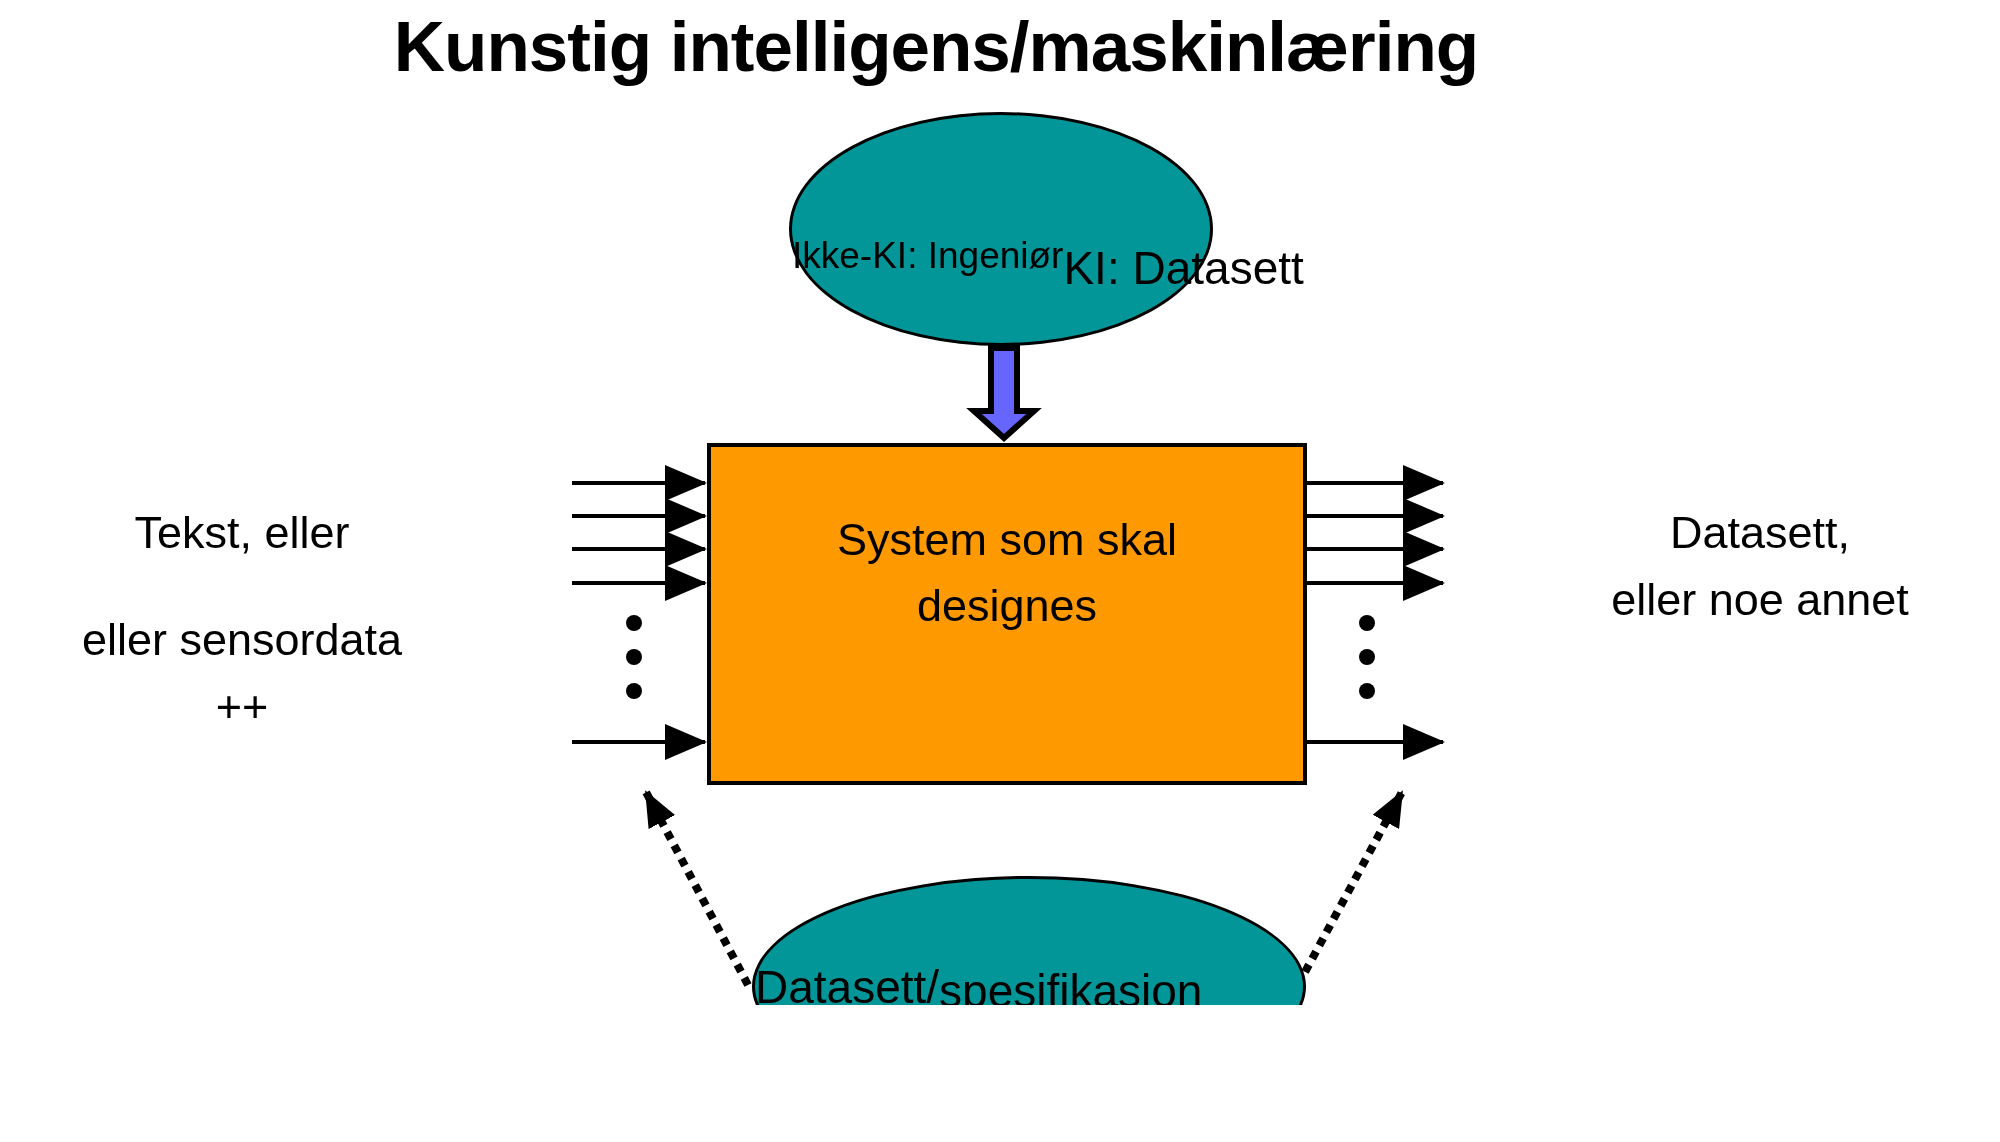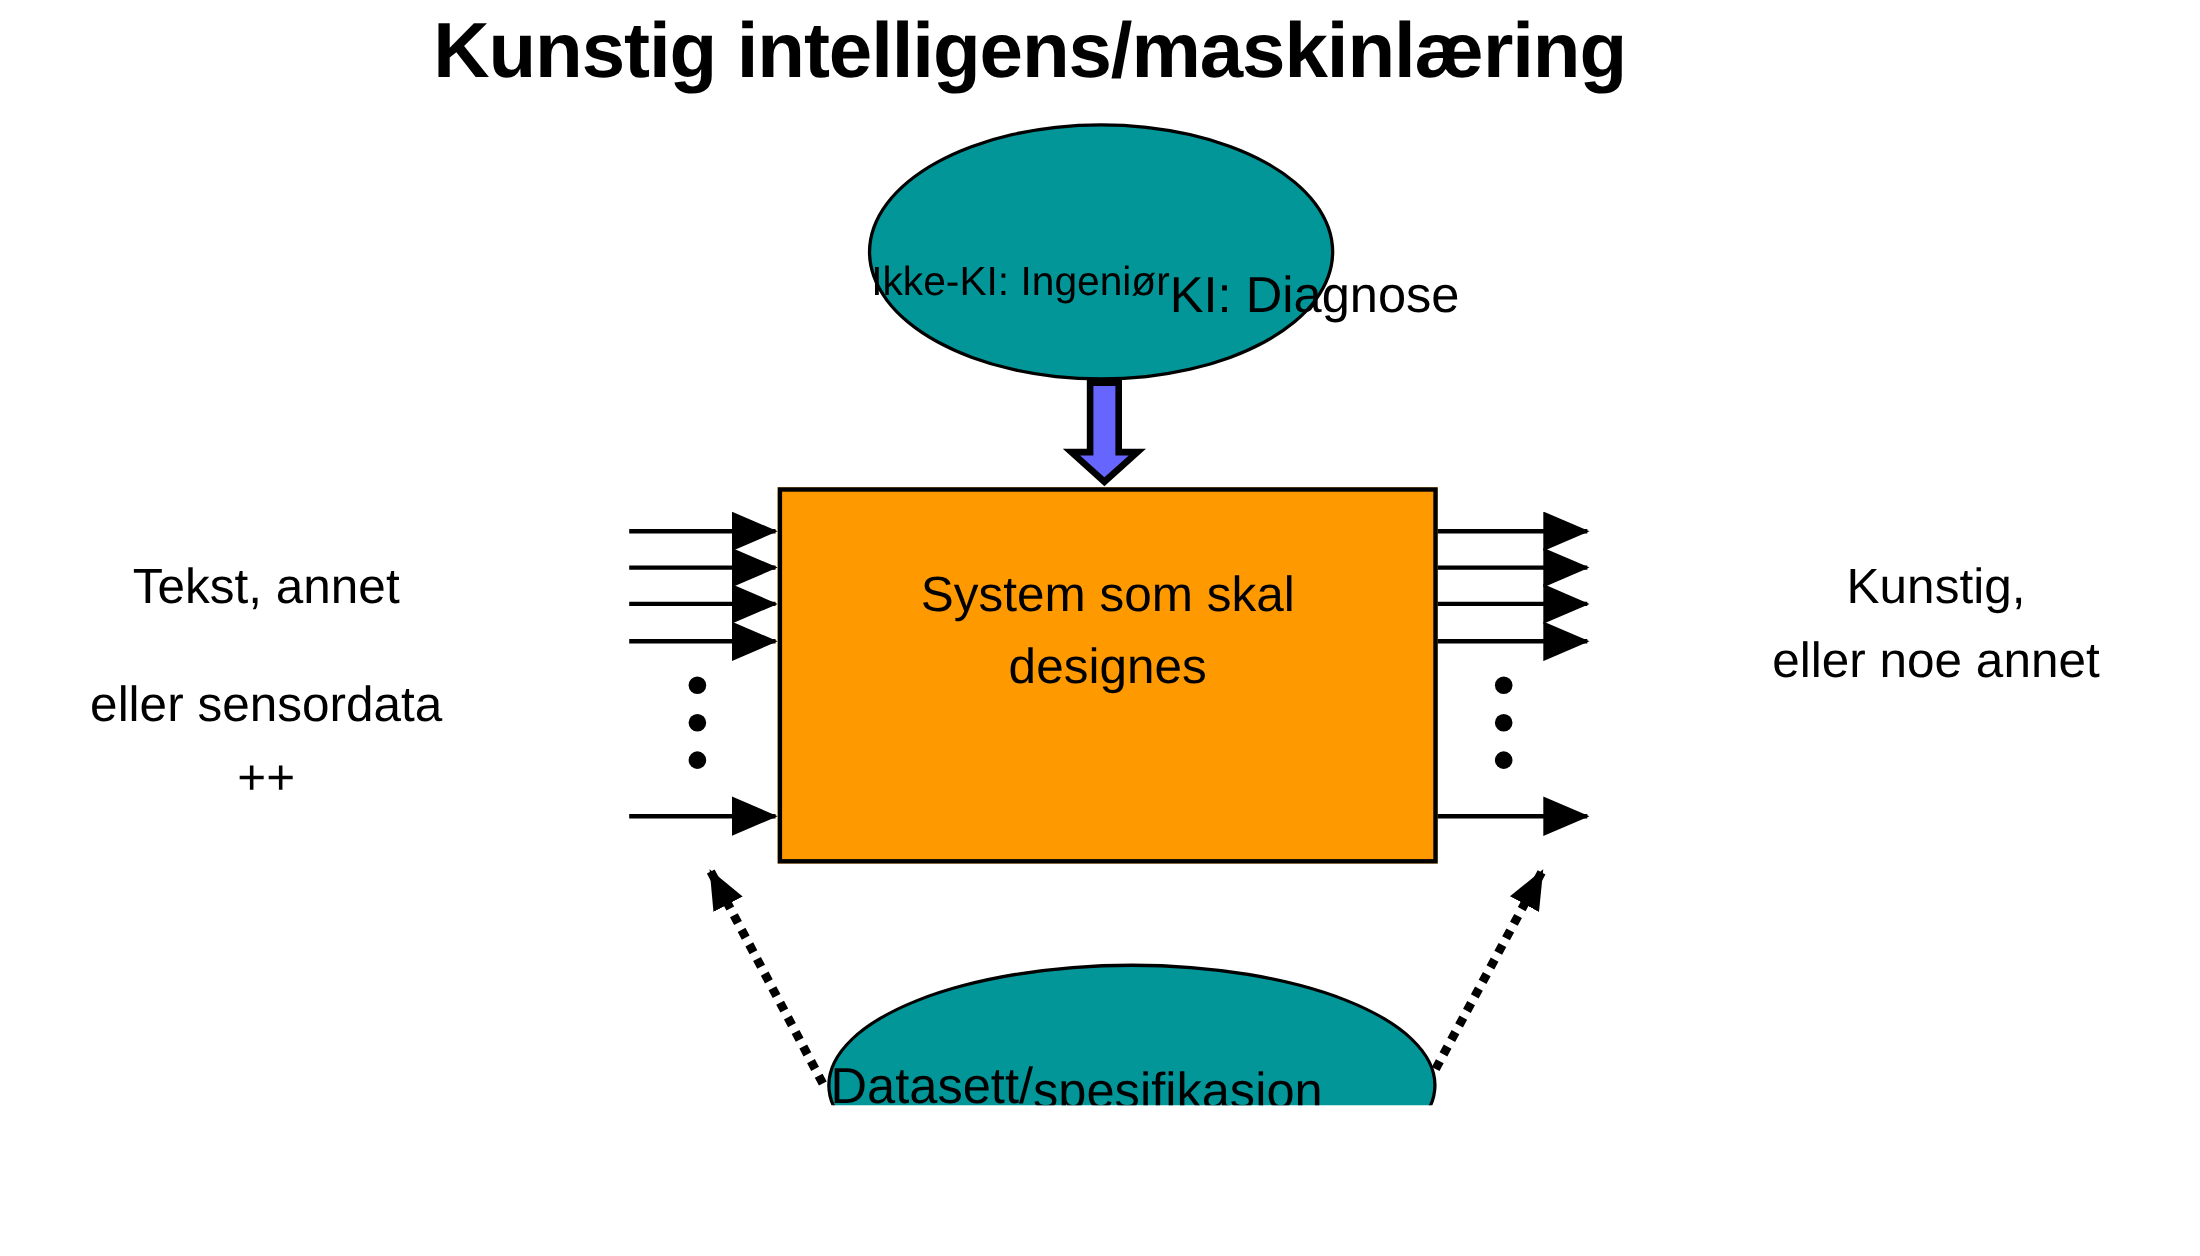--- a/index.html
+++ b/index.html
@@ -176,36 +176,36 @@
     <circle class="ellipsis-dot" cx="1367" cy="691" r="8"></circle>
 
     <line class="dotted-line" x1="748" y1="985" x2="646" y2="792" marker-end="url(#ahd)"></line>
     <line class="dotted-line" x1="1298" y1="985" x2="1402" y2="792" marker-end="url(#ahd)"></line>
 
     <polygon class="design-arrow" points="991,348 991,411 974,411 1004,438 1034,411 1017,411 1017,348"></polygon>
   </svg>
 
   <div class="ellipse top-ellipse">
     <div class="el-line1">Ikke-KI: Ingeniør</div>
-    <div class="el-line2">KI: Diagnose</div>
+    <div class="el-line2">KI: Datasett</div>
   </div>
 
   <div class="system-box">
     <div>System som skal</div>
     <div>designes</div>
   </div>
 
   <div class="side-label input-label">
-    <div class="lbl-line1">Tekst, annet</div>
+    <div class="lbl-line1">Tekst, eller</div>
     <div class="lbl-line2">eller sensordata</div>
     <div class="lbl-line3">++</div>
   </div>
 
   <div class="side-label output-label">
-    <div class="lbl-line1">Kunstig,</div>
+    <div class="lbl-line1">Datasett,</div>
     <div class="lbl-line3">eller noe annet</div>
   </div>
 
   <div class="ellipse bottom-ellipse">
     <div class="el-line1">Datasett/</div>
     <div class="el-line2">spesifikasjon</div>
   </div>
 
 </div>
 

